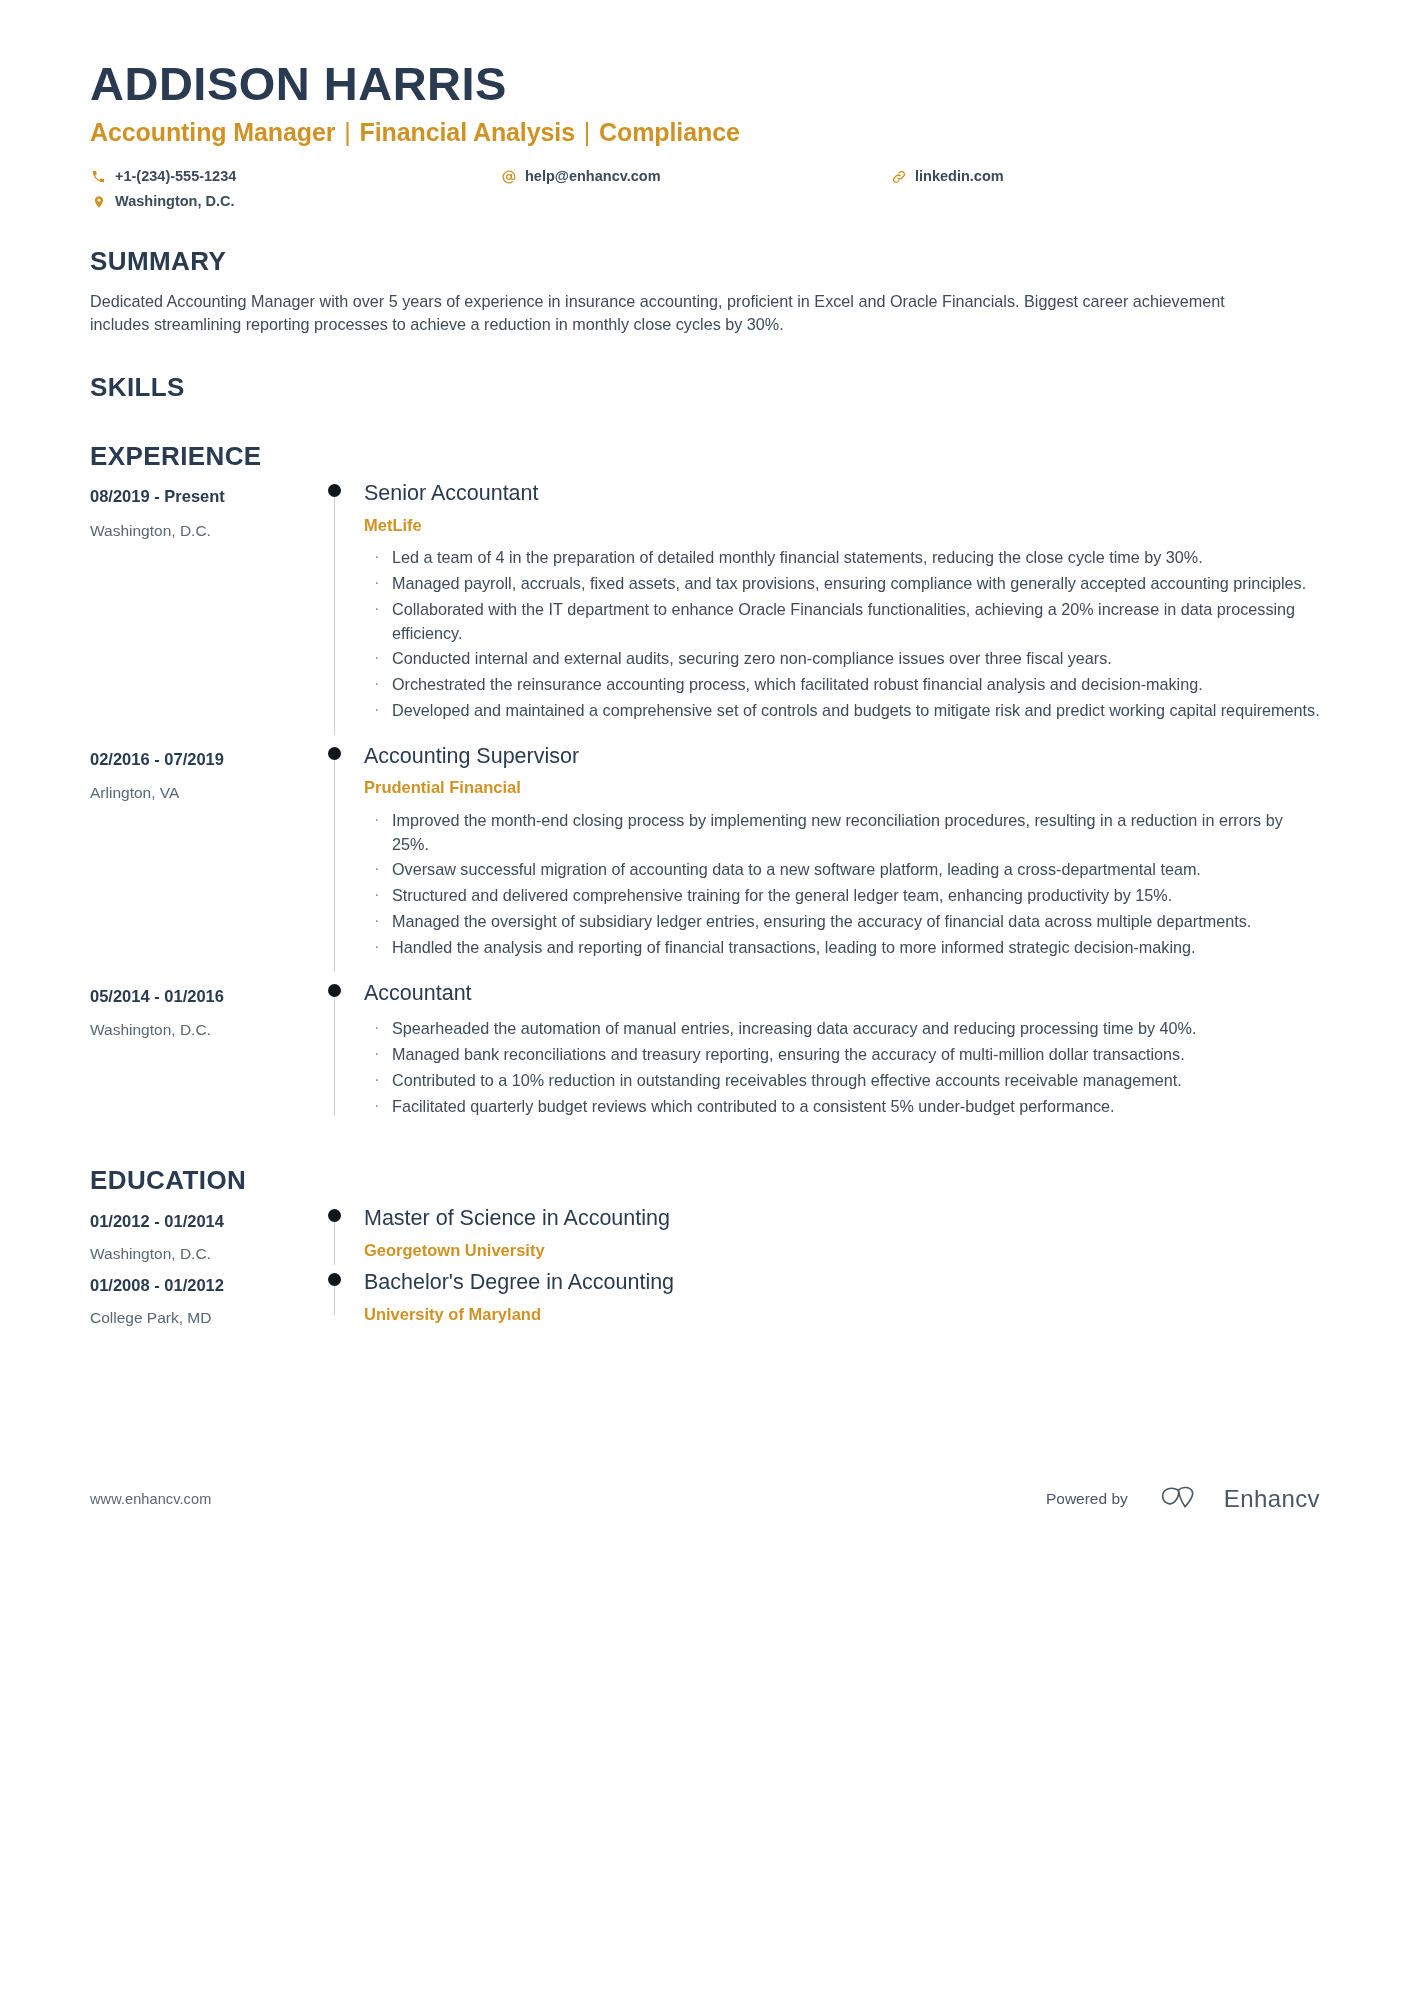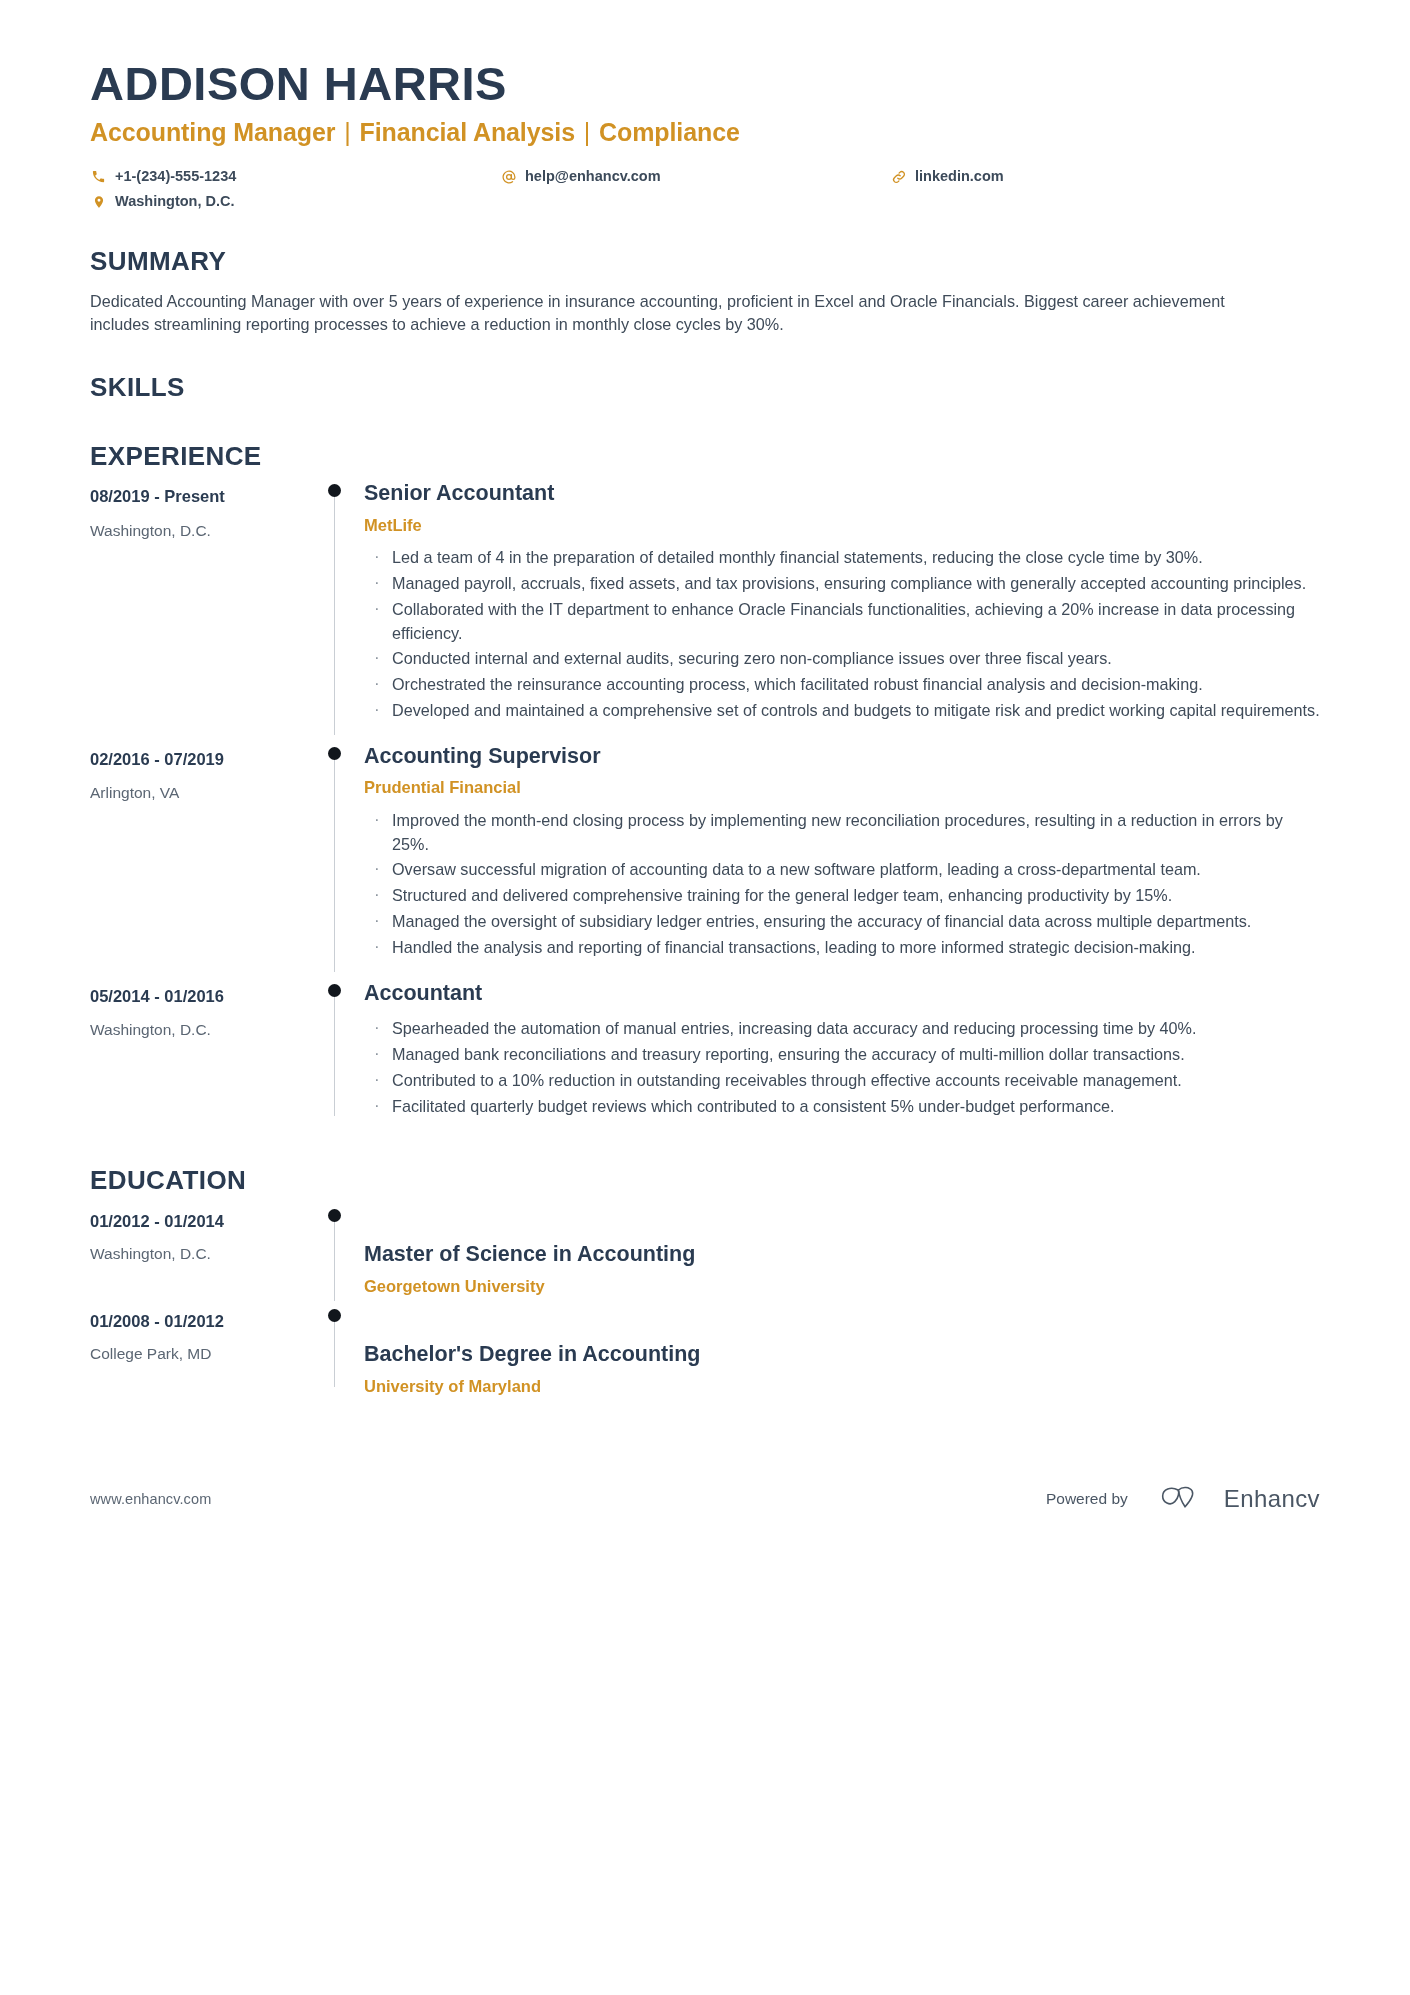--- a/index.html
+++ b/index.html
@@ -157,21 +157,21 @@
   .entry:last-child .rail-line { bottom: 14px; }
 
   .entry-right {
     flex: 1 1 auto;
     padding-top: 8px;
     padding-bottom: 10px;
     padding-left: 8px;
   }
   .entry-title {
     font-size: 21.5px;
-    font-weight: 700;
+    font-weight: 400;
     color: #2a3b51;
     line-height: 1.28;
     margin: 0;
   }
   .entry-org {
     font-size: 16.5px;
     font-weight: 700;
     color: #d19224;
     margin-top: 7px;
     line-height: 1.3;
@@ -200,21 +200,21 @@
     font-size: 17px;
     line-height: 1.47;
   }
 
   
   .edu .entry-left { padding-top: 10px; }
   .edu .entry-right { padding-top: 4px; padding-bottom: 4px; }
   .edu .rail-dot { top: 8px; }
   .edu .rail-line { top: 14px; }
   .edu .entry-loc { margin-top: 12px; }
-  .edu .entry-title { font-size: 21.5px; margin-top: 36px; }
+  .edu .entry-title { font-size: 21.5px; }
 
   
   .footer {
     position: absolute;
     left: 90px;
     right: 90px;
     bottom: 60px;
     display: flex;
     align-items: center;
     justify-content: space-between;

